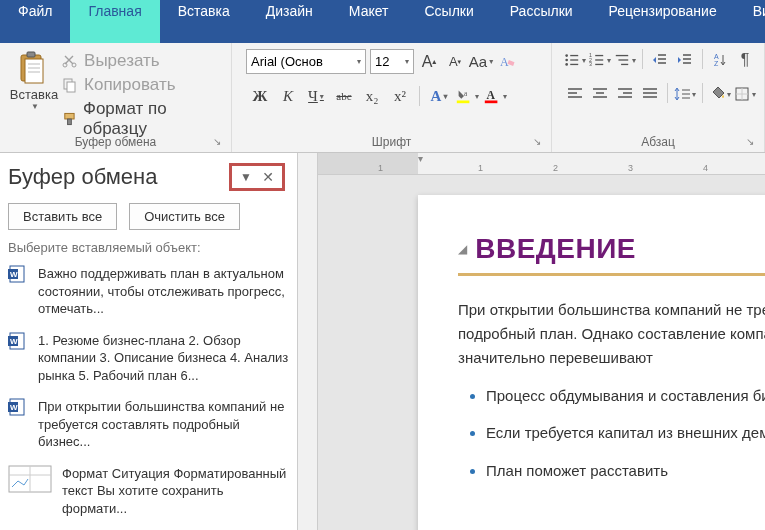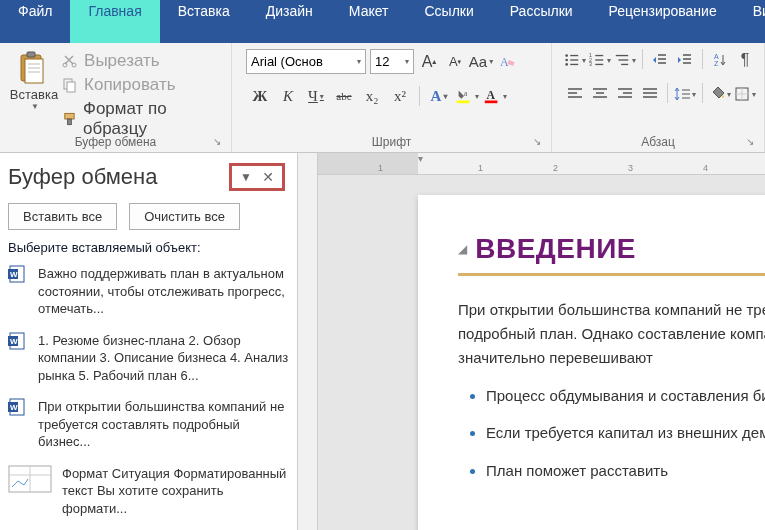--- a/index.html
+++ b/index.html
@@ -42,21 +42,21 @@
   .main { display:flex; height: calc(530px - 136px); }
   
   
   .pane { width: 298px; background:#fff; border-right:1px solid #ccc; padding: 10px 8px 8px 8px; display:flex; flex-direction:column; }
   .pane-header { display:flex; align-items:center; justify-content:space-between; position:relative; }
   .pane-title { font-size: 22px; color:#3a3a3a; font-weight: normal;}
   .pane-ctrls { display:flex; align-items:center; gap:6px; border: 3px solid #c0504d; padding: 3px 6px; margin-right: 4px;}
   .pane-ctrl-btn { width:16px; height:16px; display:flex; align-items:center; justify-content:center; color:#666; font-size:12px;}
   .pane-buttons { display:flex; gap:12px; margin-top: 12px;}
   .pane-action { padding: 5px 14px; border:1px solid #adadad; background:#fdfdfd; font-size:13px; color:#333;}
-  .pane-hint { margin-top:10px; font-size:13px; color:#0f172a; }
+  .pane-hint { margin-top:10px; font-size:13px; color:#737373; }
   .pane-list { margin-top:10px; display:flex; flex-direction:column; gap:14px; overflow:hidden;}
   .pane-item { display:flex; gap:10px; align-items:flex-start; }
   .pane-item-icon { width:20px; height:18px; flex-shrink:0; }
   .pane-item-text { font-size:13px; color:#333; line-height:1.35; }
   
   
   .docarea { flex:1; background:#e6e6e6; position:relative; }
   .vruler { position:absolute; left:0; top:0; width:20px; height:100%; background:#f1f1f1; border-right:1px solid #ccc;}
   .hruler { position:absolute; left:20px; top:0; right:0; height:22px; background:#f1f1f1; border-bottom:1px solid #ccc; font-size:10px; color:#666; display:flex; align-items:center;}
   .hruler .rmark { position:absolute; bottom:1px; font-size:9px; color:#888;}

